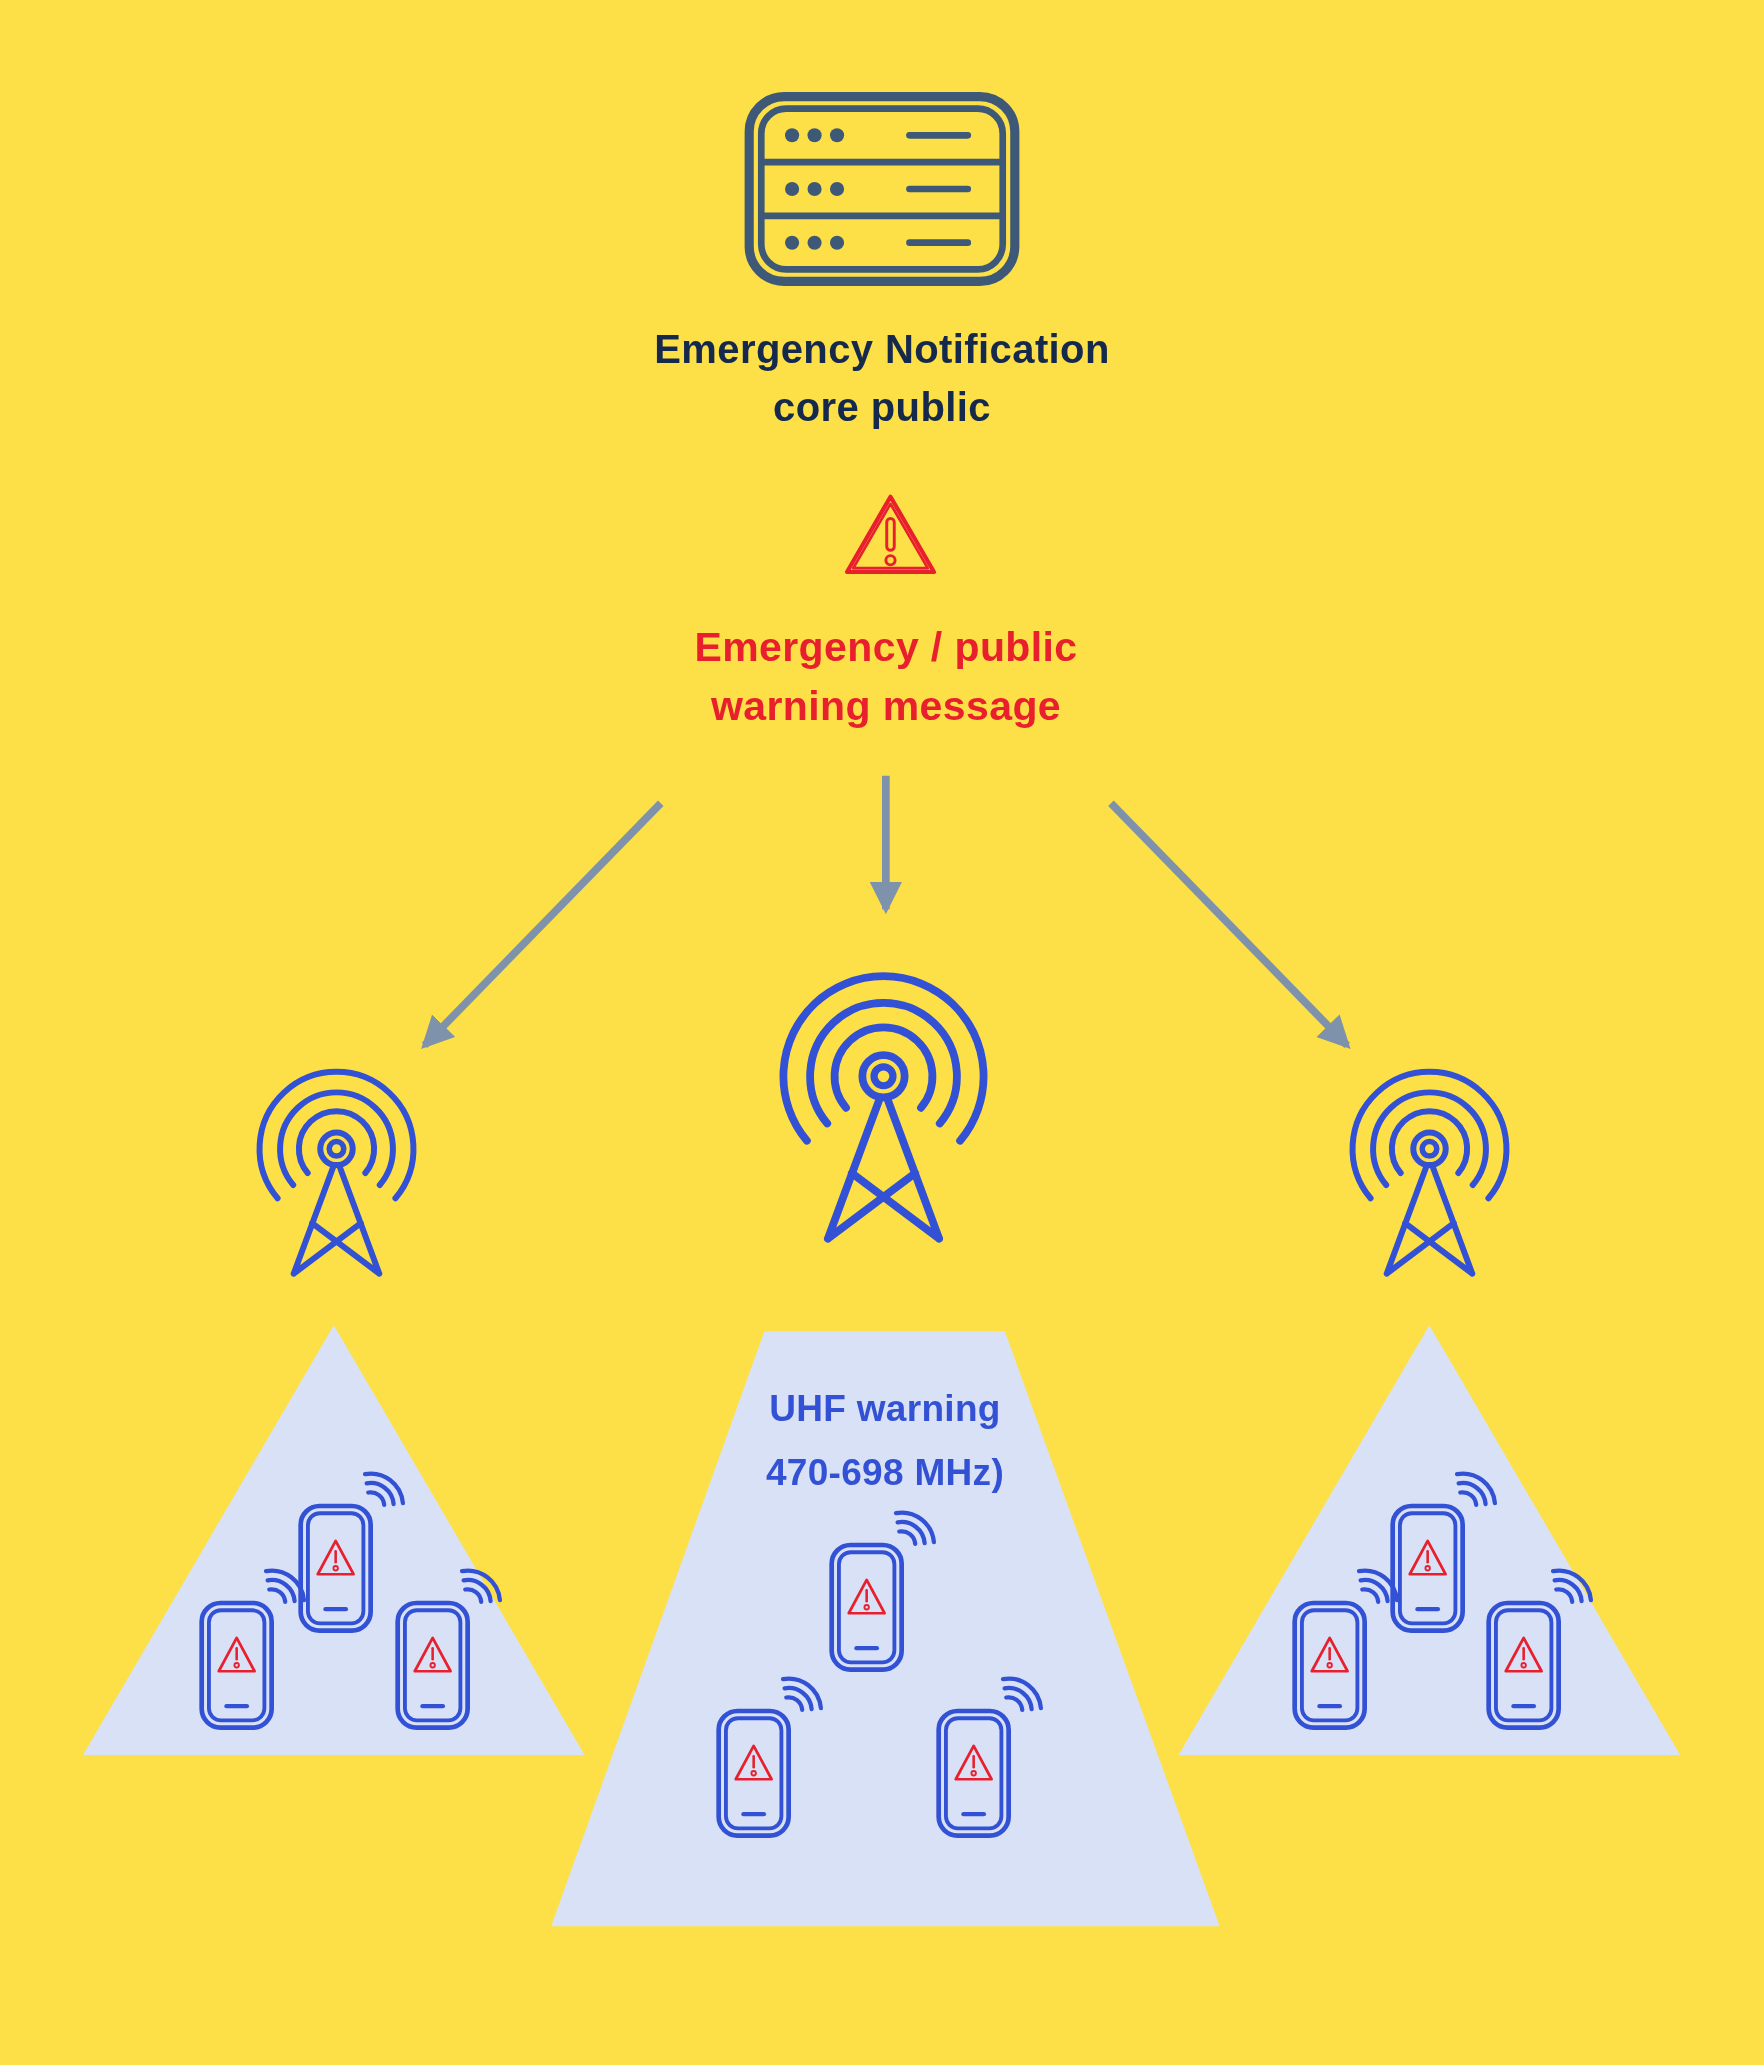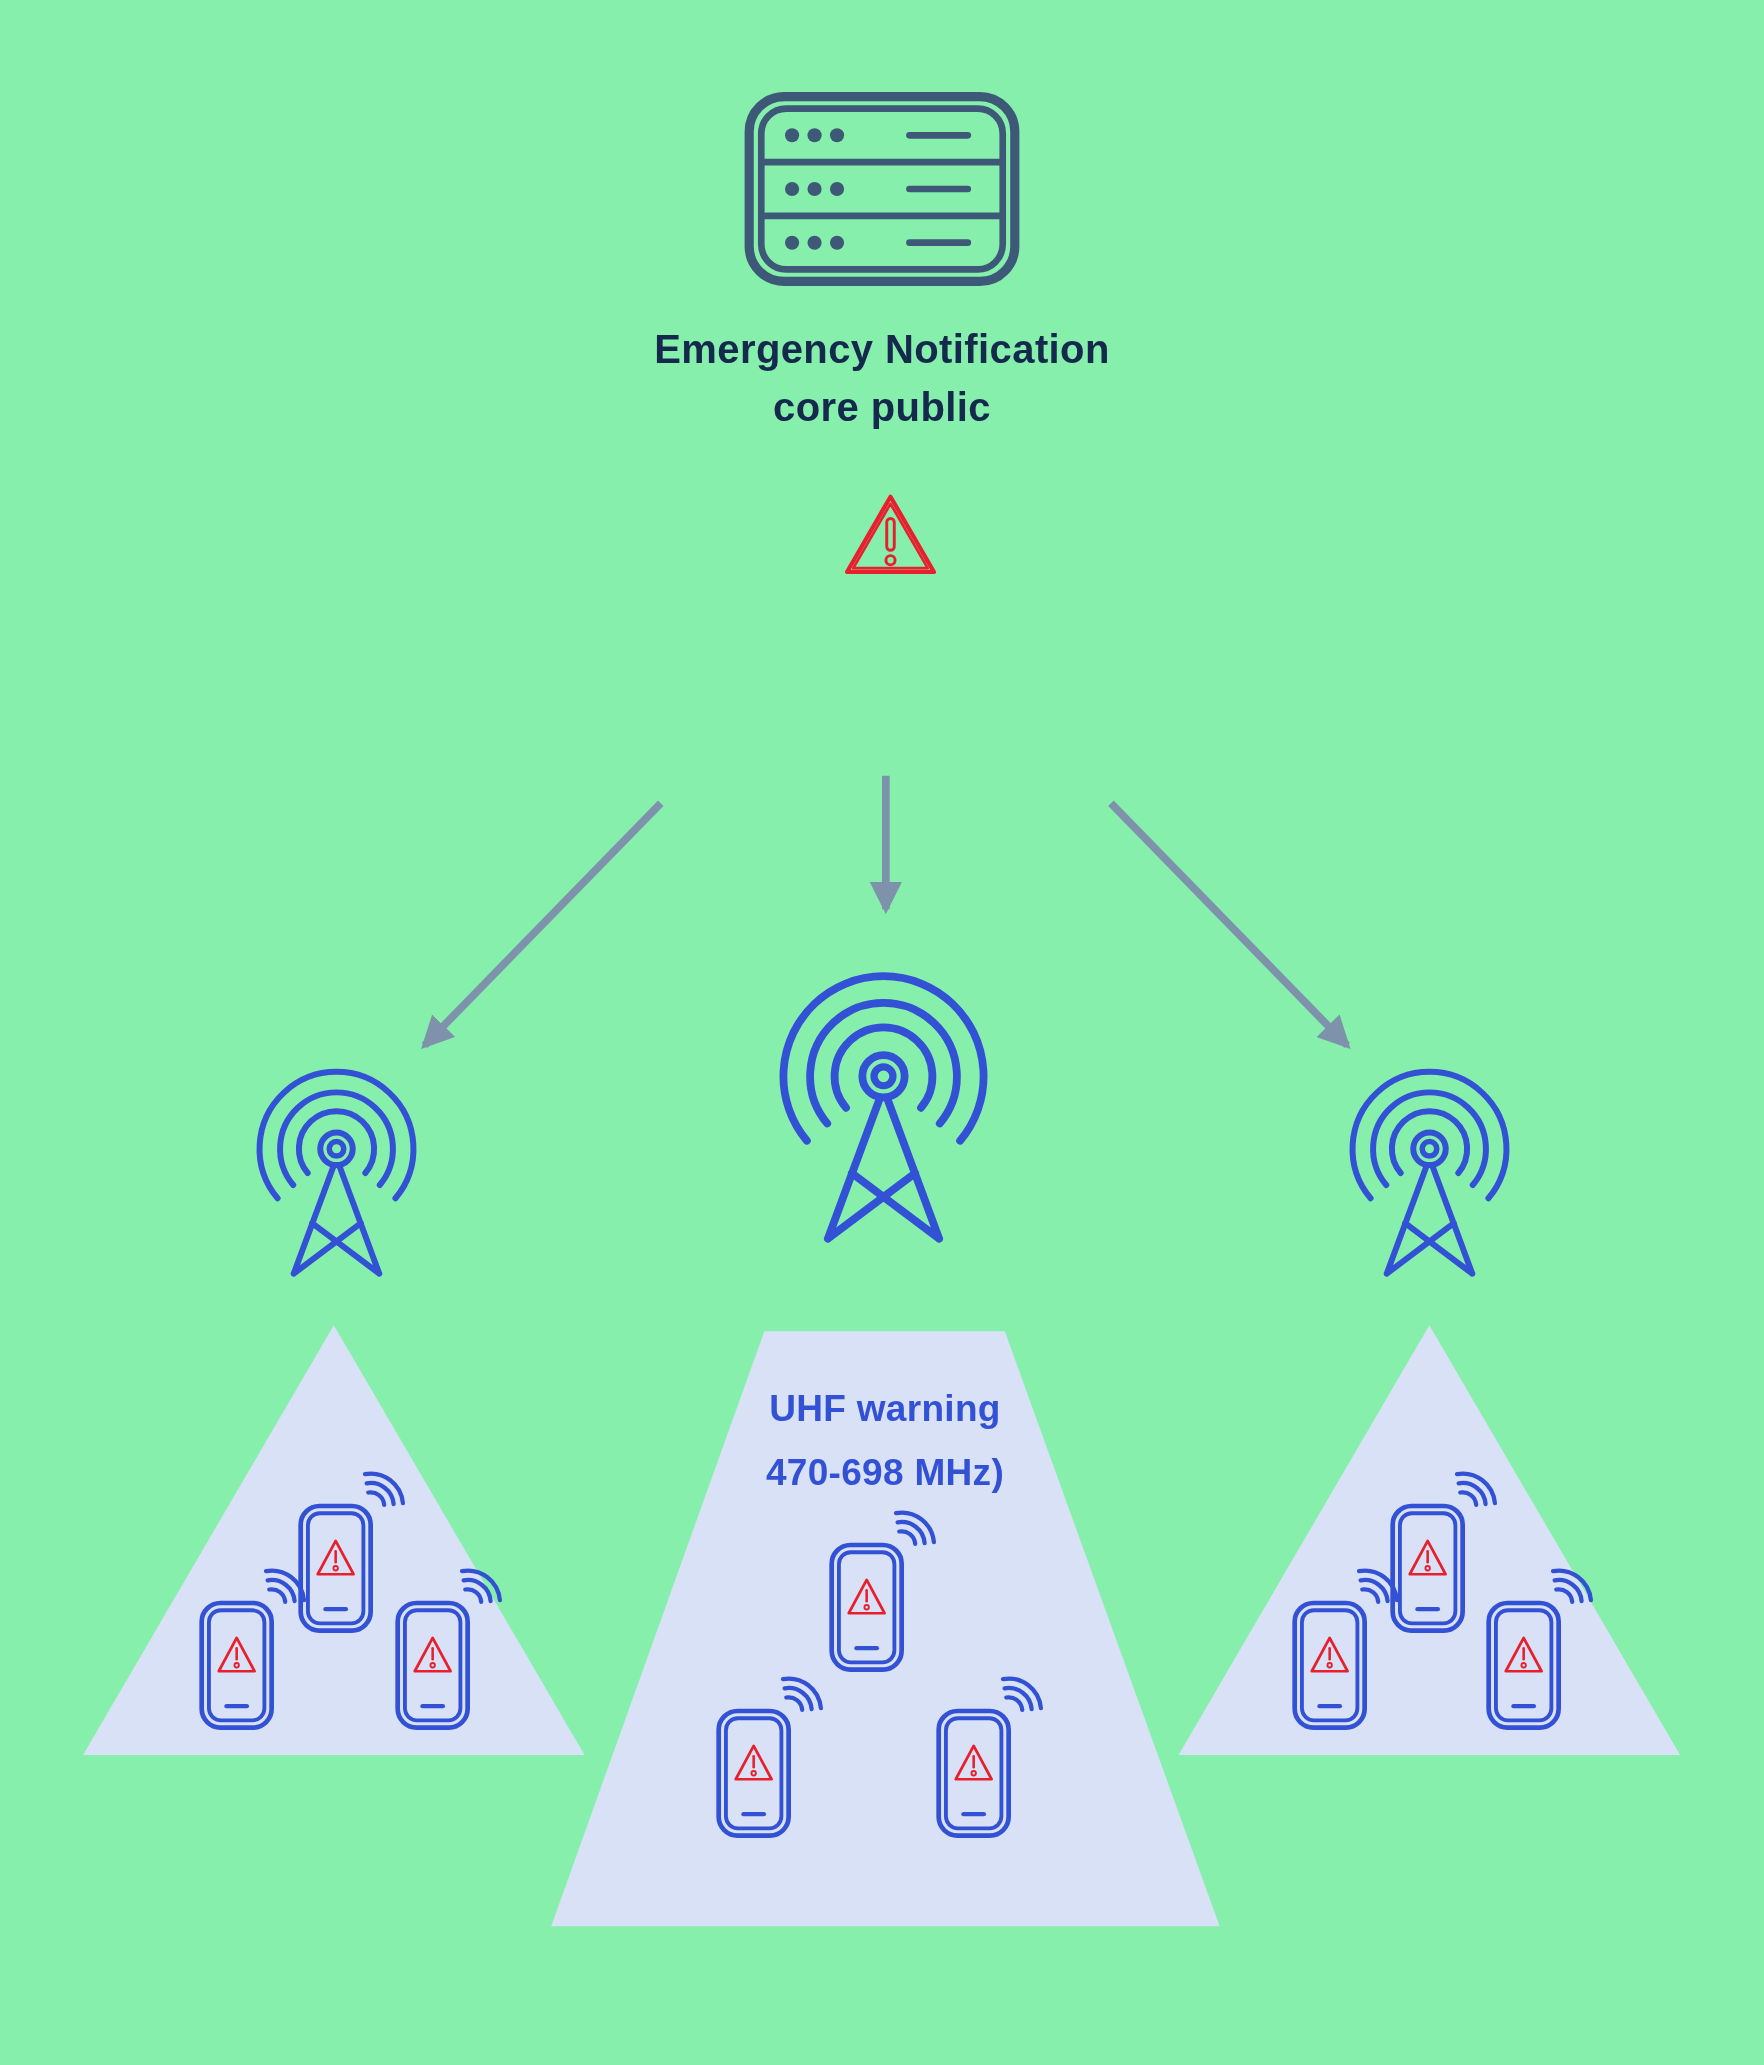--- a/index.html
+++ b/index.html
@@ -1,19 +1,19 @@
 <!DOCTYPE html>
 <html style="--navy: #15294d; --slate: #3e5877; --red: #e8202e; --blue: #3351d4; --coverage: #d8e1f6; --arrow: #7e93ab;font-size:13.7px"><head>
 <meta charset="utf-8">
 <style>
   html,body{margin:0;padding:0;background:#ffffff;}
   #canvas{
     position:relative;
     width:1764px;height:2066px;
-    background:#86efac;
+    background:#fde047;
     font-family:"Liberation Sans", sans-serif;
     overflow:hidden;
   }
   .abs{position:absolute;}
   svg{display:block;overflow:visible;}
 
   
   :root{
     --navy:#15294d; --slate:#3e5877; --red:#e8202e;
     --blue:#3351d4; --coverage:#d8e1f6; --arrow:#7e93ab;
@@ -119,20 +119,24 @@
 
   <div class="abs title-text" style="left:454px;top:320px;width:856px;z-index:1">
     <div>Emergency Notification</div>
     <div>core public</div>
   </div>
 
   <svg class="abs" style="left:840px;top:490px;z-index:1" width="101" height="92" viewBox="0 0 120 110">
     <use href="#warn-sym"></use>
   </svg>
 
+  <div class="abs warning-text" style="left:458px;top:618px;width:856px;z-index:1">
+    <div>Emergency / public</div>
+    <div>warning message</div>
+  </div>
 
   <svg class="abs" style="left:251px;top:1070px;z-index:1" width="171" height="214" viewBox="0 0 200 250">
     <use href="#tower-sym"></use>
   </svg>
   <svg class="abs" style="left:772px;top:974px;z-index:1" width="223" height="278" viewBox="0 0 200 250">
     <use href="#tower-sym"></use>
   </svg>
   <svg class="abs" style="left:1344px;top:1070px;z-index:1" width="171" height="214" viewBox="0 0 200 250">
     <use href="#tower-sym"></use>
   </svg>

